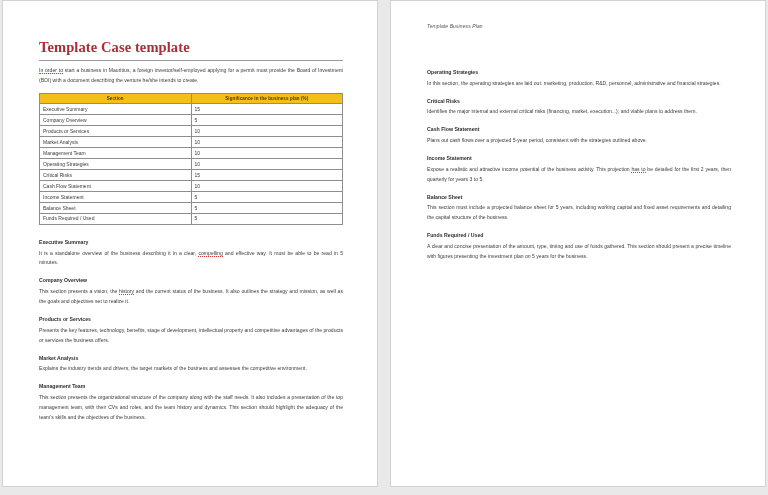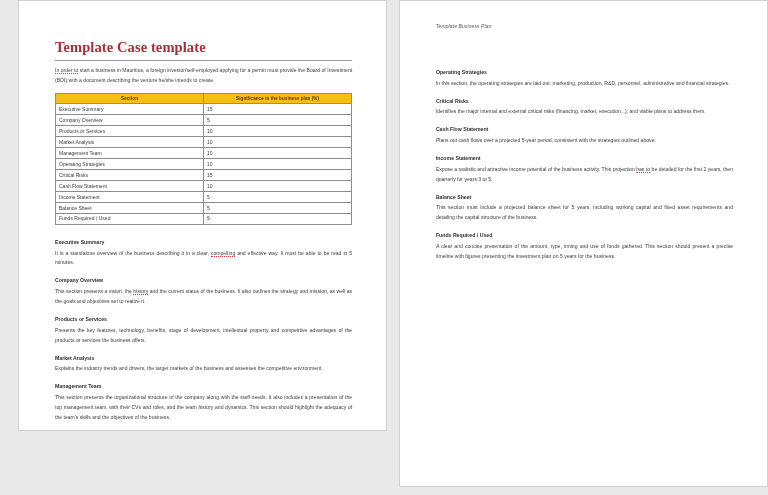--- a/index.html
+++ b/index.html
@@ -23,22 +23,22 @@
   }
   .page {
     position: relative;
     background: #ffffff;
     box-sizing: border-box;
     border: 1px solid #d2d2d2;
     overflow: hidden;
   }
   .page-left {
     width: 376px;
-    height: 431px;
-    margin-left: 18px;
+    height: 487px;
+    margin-left: 2px;
     padding: 38px 34px 20px 36px;
   }
   .gap {
     width: 12px;
     height: 487px;
     background: #e9e9e9;
   }
   .page-right {
     width: 376px;
     height: 487px;

